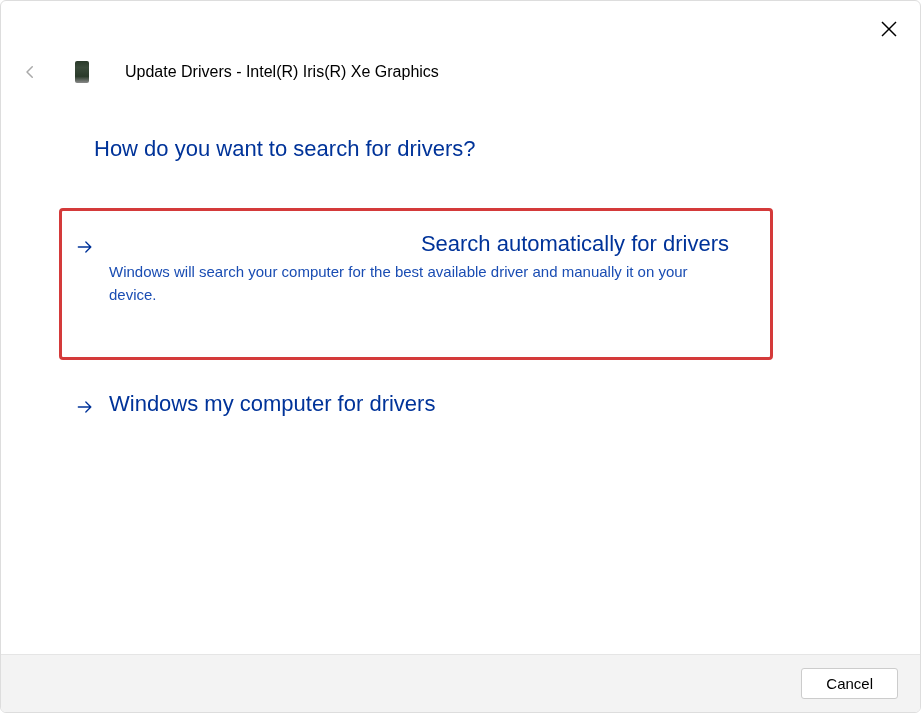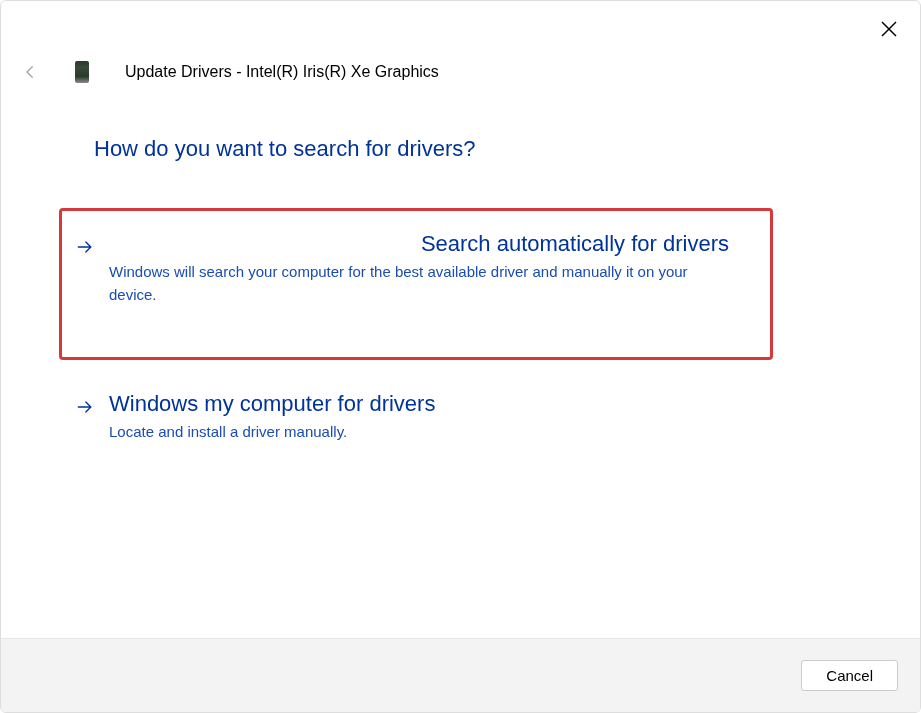--- a/index.html
+++ b/index.html
@@ -120,21 +120,21 @@
       top: 230px;
     }
     .option-2 {
       top: 390px;
     }
     .footer {
       position: absolute;
       bottom: 0;
       left: 0;
       right: 0;
-      height: 74px;
+      height: 58px;
       background: #f3f3f3;
       border-top: 1px solid #e5e5e5;
       display: flex;
       justify-content: flex-end;
       align-items: center;
       padding-right: 22px;
     }
     .cancel-btn {
       background: #ffffff;
       border: 1px solid #ccc;
@@ -182,19 +182,18 @@
 </div>
 
 <div class="option option-2">
   <span class="option-arrow">
     <svg viewBox="0 0 24 24" fill="none">
       <path d="M4 12 H19 M13 6 L19 12 L13 18" stroke="#003399" stroke-width="1.6" stroke-linecap="round" stroke-linejoin="round"></path>
     </svg>
   </span>
   <span class="option-body">
     <span class="option-title">Windows my computer for drivers</span>
-    <span class="option-desc">Locate and install a driver manually.</span>
   </span>
 </div>
 
 <div class="footer">
   <button class="cancel-btn">Cancel</button>
 </div>
 
 </body></html>

